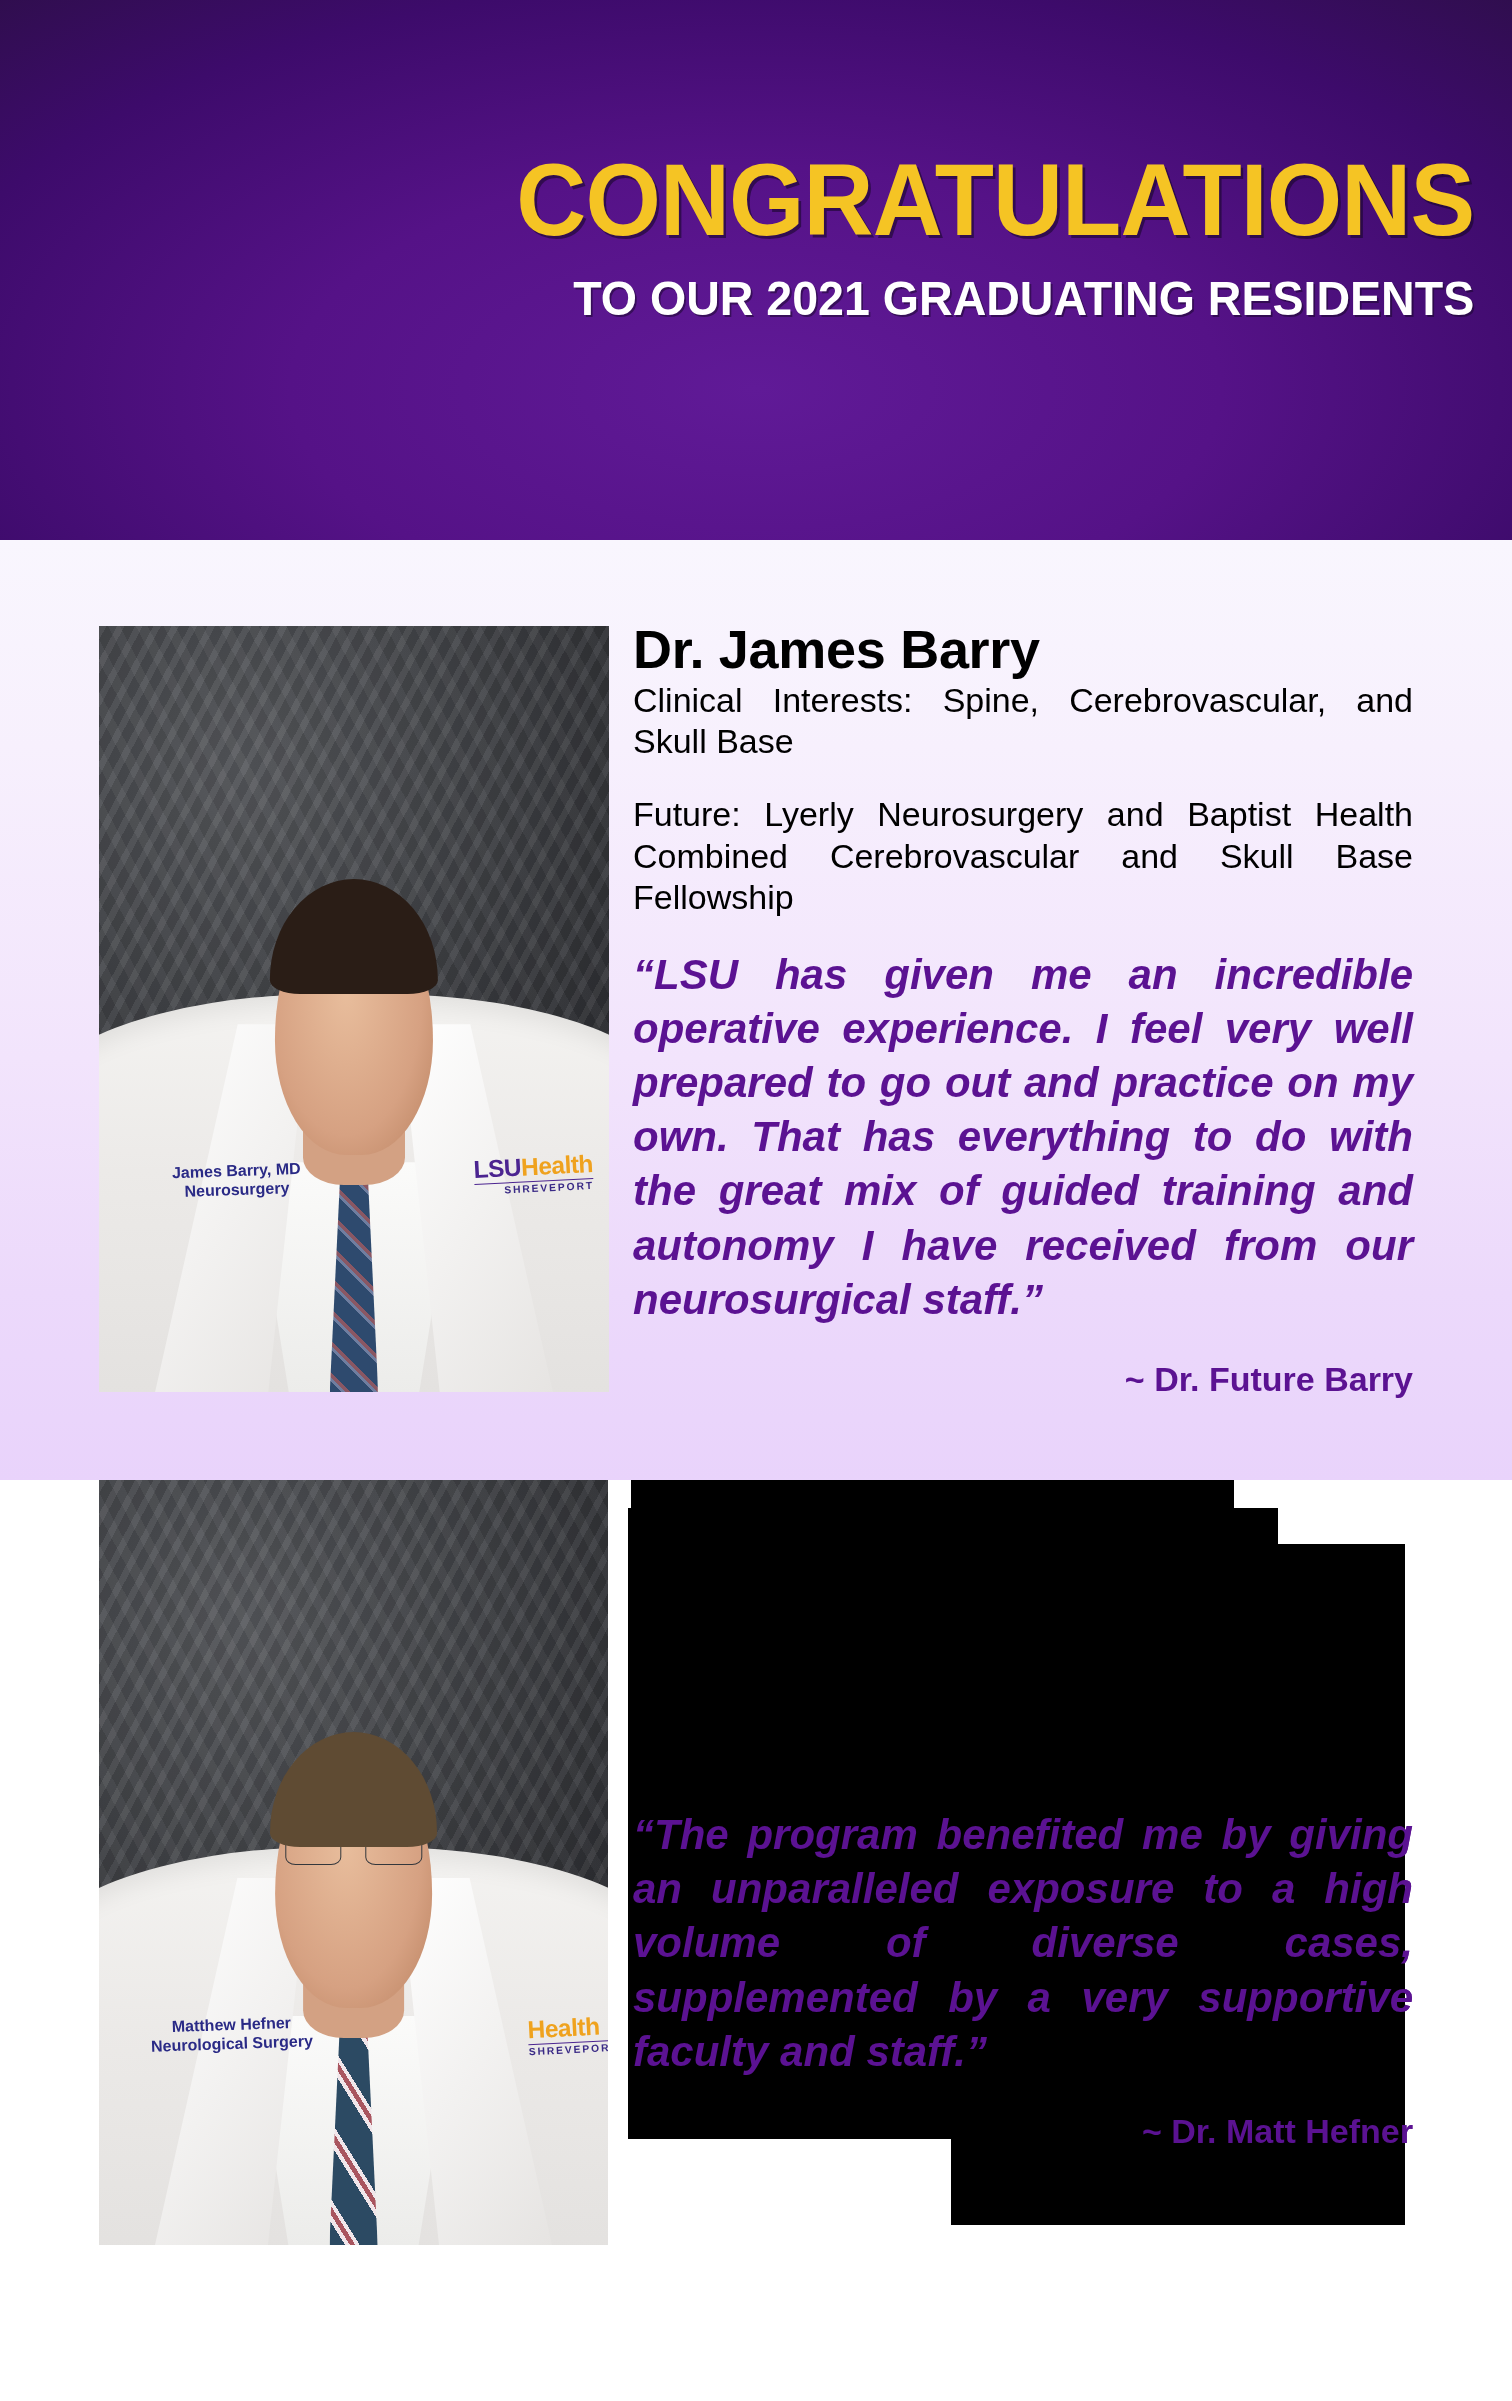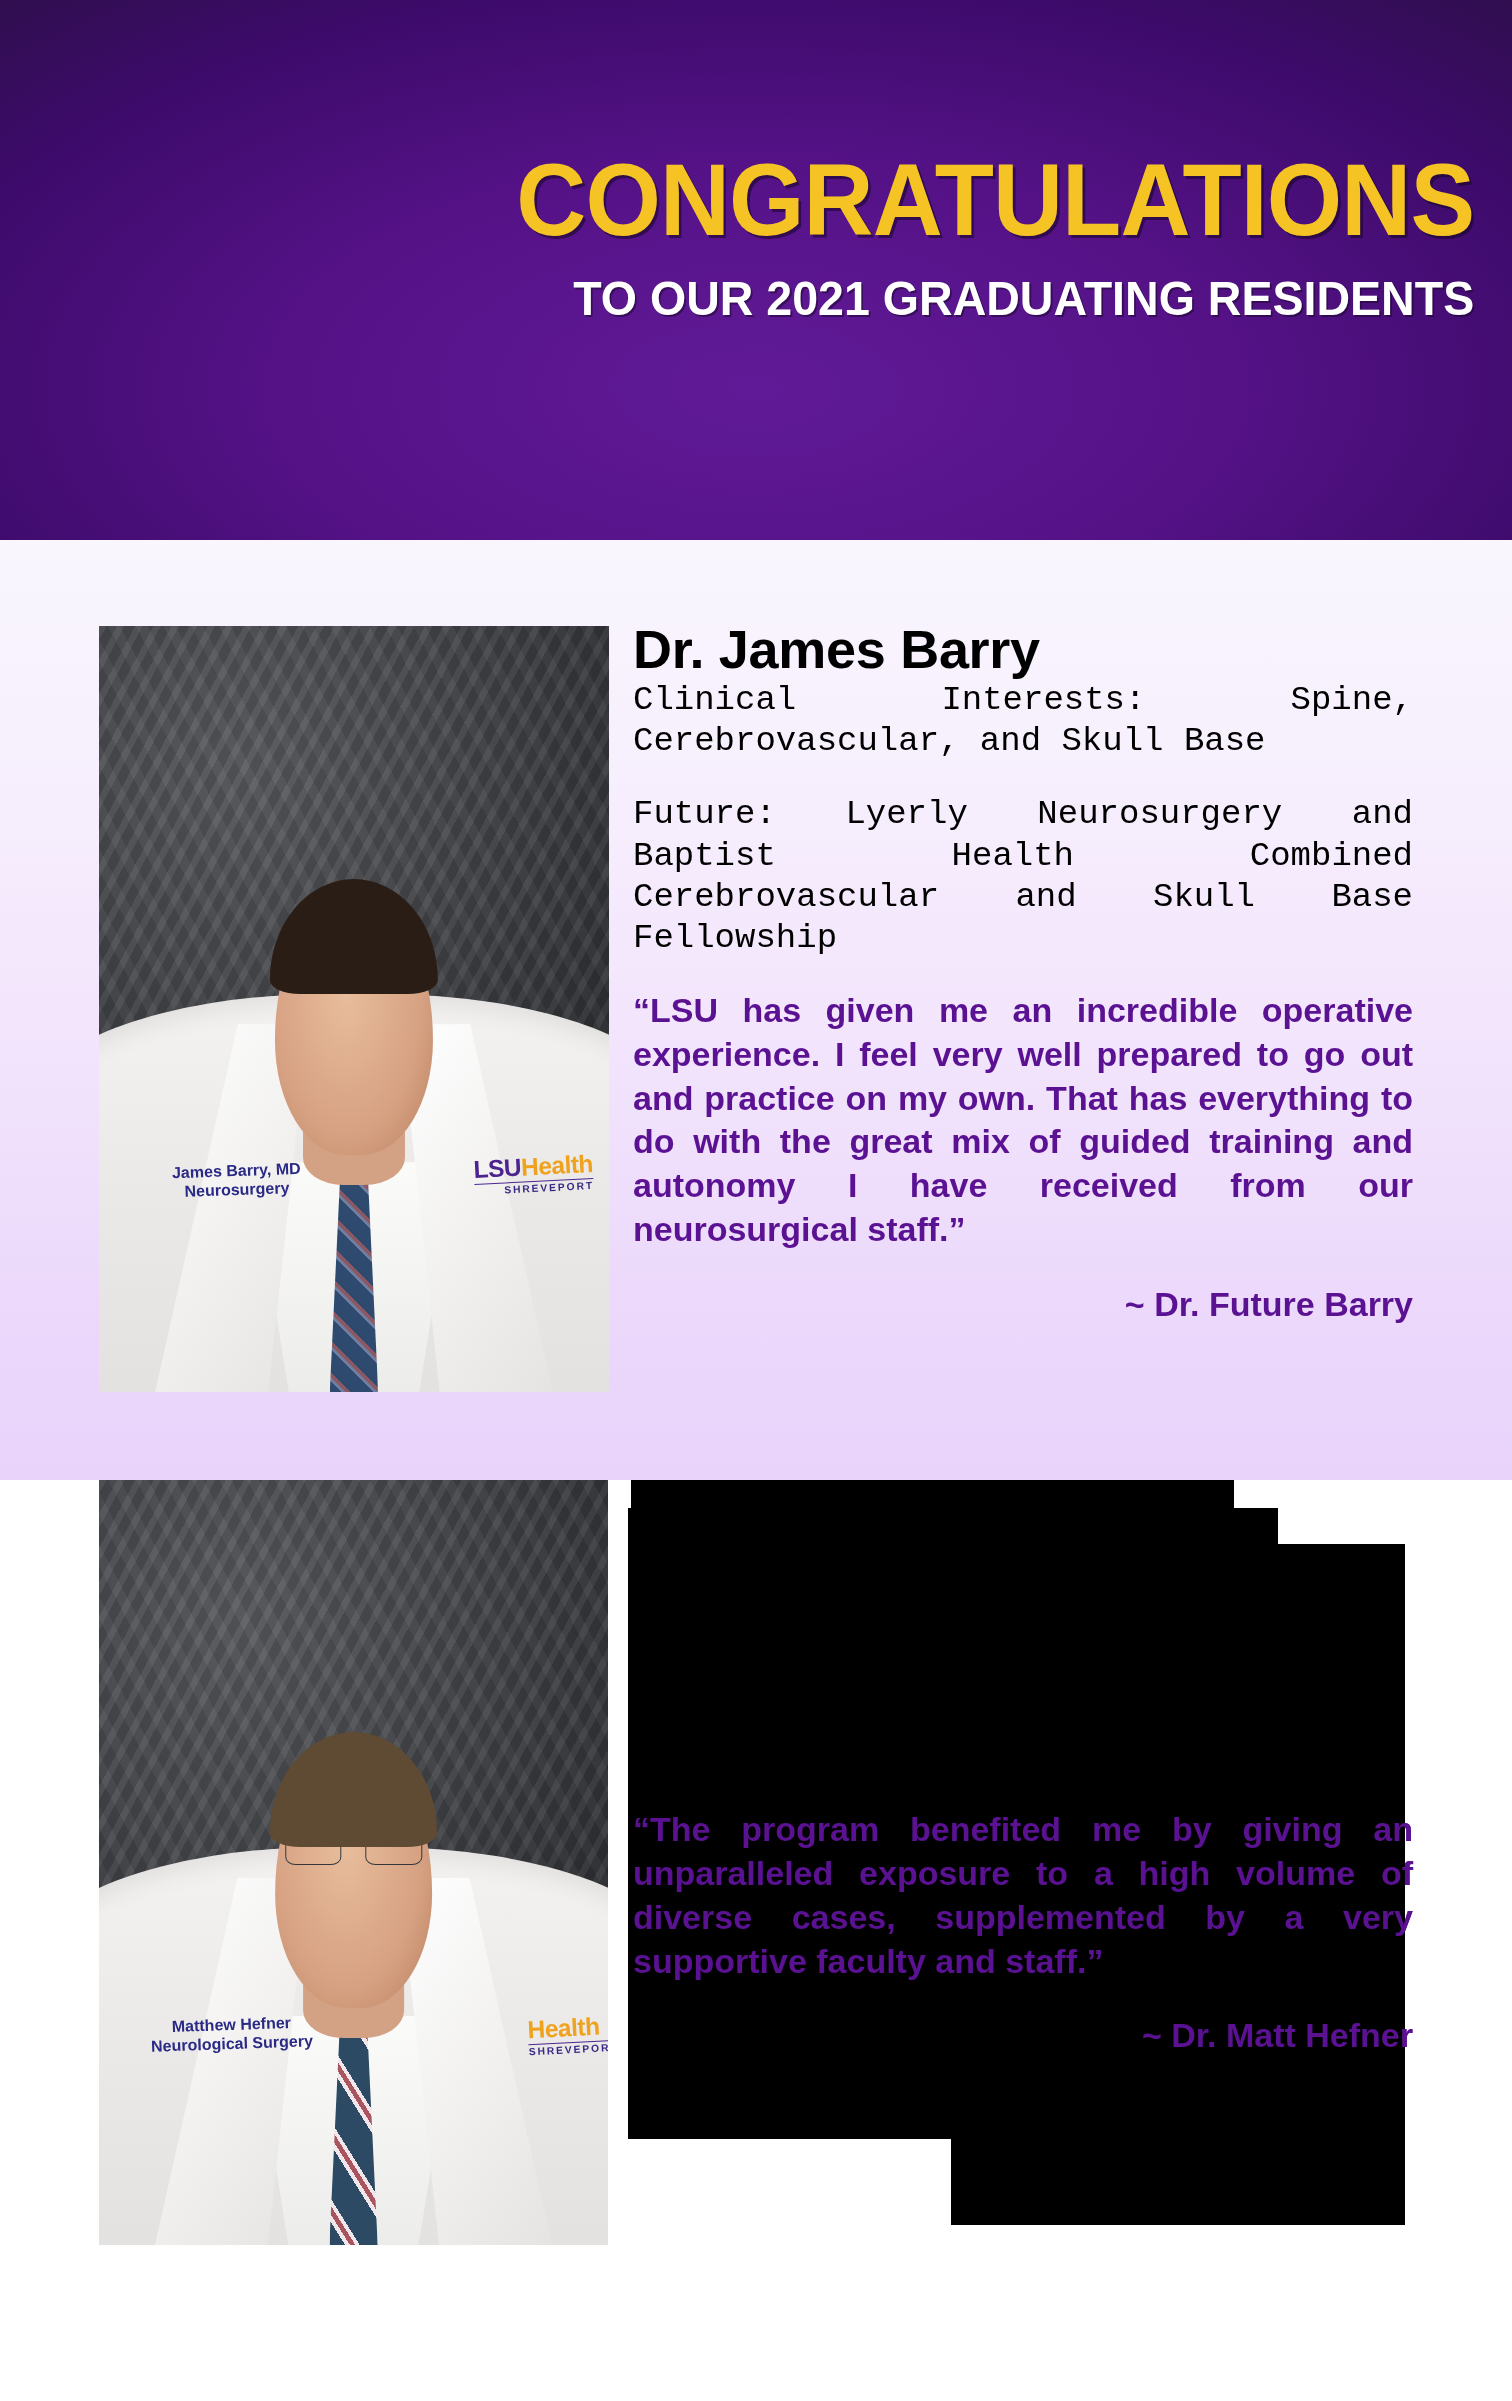--- a/index.html
+++ b/index.html
@@ -239,33 +239,34 @@
   .doc-name {
     font-family: "Liberation Sans Narrow", "Liberation Sans", sans-serif;
     font-weight: 700;
     font-size: 54px;
     line-height: 1.06;
     color: #000000;
     margin: 0 0 1.9px 0;
     letter-spacing: -0.3px;
   }
   .doc-line {
-    font-family: Liberation Mono, monospace;
+    font-family: Liberation Sans, sans-serif;
     font-weight: 400;
     font-size: 34px;
     line-height: 1.21;
     color: #000000;
     margin: 0;
     text-align: justify;
   }
   .doc-line.future { margin-top: 32px; }
   .doc-quote {
     font-family: "Liberation Sans Narrow", "Liberation Sans", sans-serif;
-    font-weight: 700;
-    font-size: 34px;
+    font-style: italic;
+    font-weight: 700;
+    font-size: 42px;
     line-height: 1.29;
     color: #5b1292;
     margin: 30px 0 0 0;
     text-align: justify;
   }
   .doc-attrib {
     font-family: "Liberation Sans Narrow", "Liberation Sans", sans-serif;
     font-weight: 700;
     font-size: 34px;
     line-height: 1.2;

